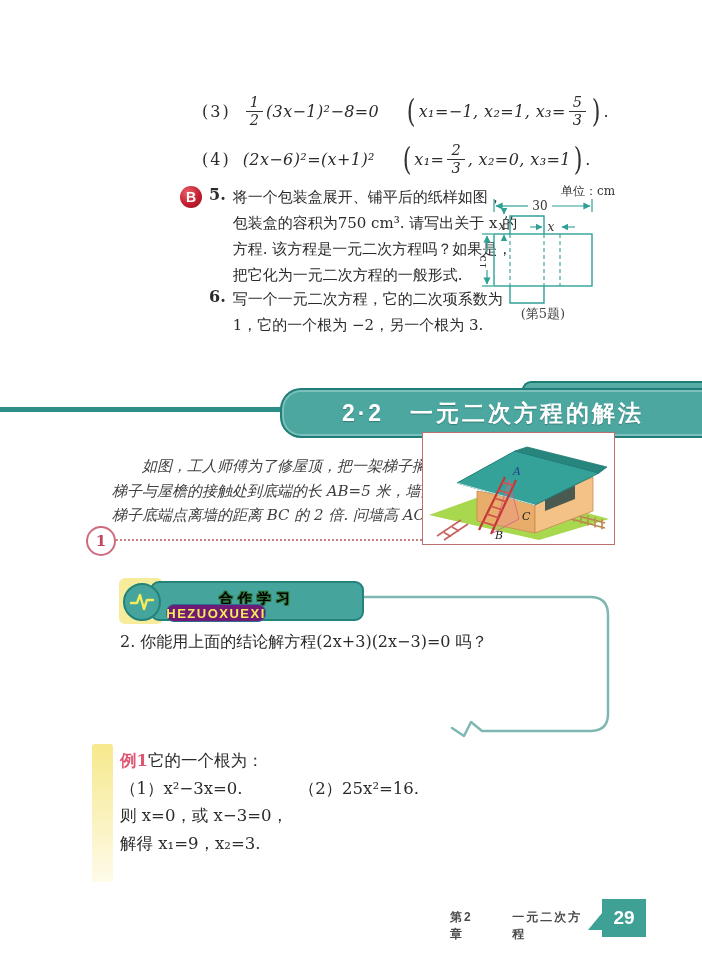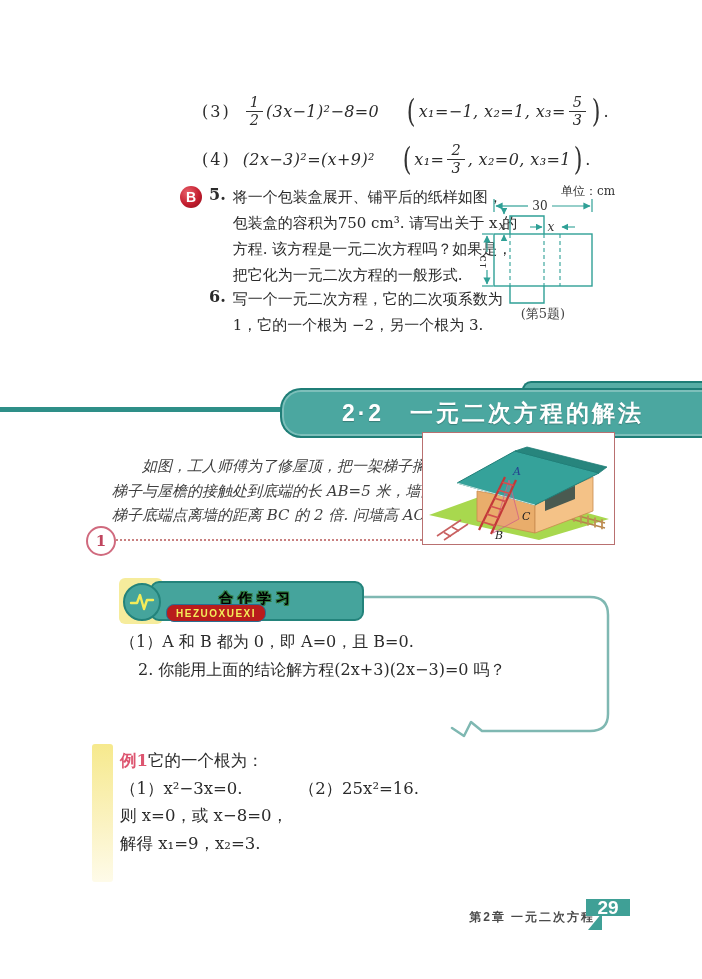--- a/index.html
+++ b/index.html
@@ -51,34 +51,34 @@
   .coop-lines{font-size:16px;line-height:28px;white-space:nowrap;}
   .coop-lines .cl:nth-child(2),.coop-lines .cl:nth-child(3){padding-left:18px;}
   .coop-sq{background:#f6ec9c;border-radius:6px;}
   .coop-pill{background:#45a49c;border:2.5px solid #23837b;border-radius:9px;
              display:flex;justify-content:center;}
   .coop-pill .t{color:#000000;font-weight:bold;font-size:14px;letter-spacing:5px;margin-top:7px;
                 font-family:"Liberation Sans",sans-serif;
                 text-shadow:1px 1px 0 #2f7a3d,-1px 1px 0 #2f7a3d,1px -1px 0 #2f7a3d,-1px -1px 0 #2f7a3d;}
   .coop-circle{width:34px;height:34px;border-radius:50%;background:#45a49c;border:2.5px solid #23837b;
                display:flex;align-items:center;justify-content:center;}
-  .coop-pinyin{background:#b91c1c;border:1px solid #2a6e92;border-radius:8px;
-               color:#f4ec5a;font-family:"Liberation Sans",sans-serif;font-size:10px;font-weight:bold;
+  .coop-pinyin{background:#701a75;border:1px solid #2a6e92;border-radius:8px;
+               color:#f4ec5a;font-family:"Liberation Sans",sans-serif;font-size:13px;font-weight:bold;
                letter-spacing:1.5px;display:flex;align-items:center;justify-content:center;}
 
   
   .yellow-band{background:linear-gradient(180deg,#f6e98d 0%,#fbf3c4 60%,#fefbe9 100%);border-radius:3px;}
   .ex{font-size:16.5px;line-height:27.5px;white-space:nowrap;}
   .ex .red{color:#dd5570;font-weight:bold;}
   .ex .grn{color:#2ba183;font-weight:bold;margin-right:16px;}
   .ex .eq2{margin-left:56px;}
 
   
   .footer-text{font-family:"Liberation Sans",sans-serif;font-size:12px;font-weight:bold;
-               color:#4a4a4a;letter-spacing:2px;display:flex;gap:5px;justify-content:flex-end;}
+               color:#4a4a4a;letter-spacing:2px;display:flex;gap:26px;}
   .page-badge{background:#3fa096;color:#fff;display:flex;align-items:center;justify-content:center;
               font-family:"Liberation Sans",sans-serif;font-weight:bold;font-size:19px;}
   .badge-notch{width:0;height:0;border-bottom:17px solid #3fa096;border-left:14px solid transparent;}
 </style>
 </head>
 <body>
 
 <div class="page">
 
   <div class="abs eqrow" style="left:202px;top:92px;height:38px;">
@@ -93,21 +93,21 @@
     <span class="frac">
         <span class="fn">5</span>
         <span class="fd">3</span>
       </span>
     <span class="bp">)</span>
     <span>.</span>
   </div>
 
   <div class="abs eqrow" style="left:202px;top:140px;height:38px;">
     <span class="lb">(4)</span>
-    <span class="mt">(2x−3)²=(x+9)²</span>
+    <span class="mt">(2x−6)²=(x+1)²</span>
     <span class="bp gap">(</span>
     <span class="mt">x₁=</span>
     <span class="frac">
         <span class="fn">2</span>
         <span class="fd">3</span>
       </span>
     <span class="mt">, x₂=0, x₃=1</span>
     <span class="bp">)</span>
     <span>.</span>
   </div>
@@ -252,36 +252,35 @@
     <span class="t">合作学习</span>
   </div>
   <div class="abs coop-circle" style="left:123px;top:583px;">
     <svg width="28" height="28" viewBox="0 0 28 28">
       <polyline points="3,15 9,15 12,7 16,21 19,12 25,12" fill="none" stroke="#f4ec5a" stroke-width="2.4" stroke-linecap="round" stroke-linejoin="round"></polyline>
     </svg>
   </div>
   <div class="abs coop-pinyin" style="left:166px;top:604px;width:98px;height:16px;">HEZUOXUEXI</div>
 
   <div class="abs coop-lines" style="left:120px;top:628px;">
-    <div class="cl">（1）A 和 B 都为 0，即 A=0，且 B=0.</div>
     <div class="cl">2. 你能用上面的结论解方程(2x+3)(2x−3)=0 吗？</div>
   </div>
 
   <div class="abs yellow-band" style="left:92px;top:744px;width:21px;height:138px;"></div>
   <div class="abs ex" style="left:120px;top:747px;">
     <div>
       <span class="red">例1</span><span>它的一个根为：</span>
     </div>
     <div>
       <span>（1）x²−3x=0.</span><span class="eq2">（2）25x²=16.</span>
     </div>
-    <div>则 x=0，或 x−8=0，</div>
+    <div>则 x=0，或 x−3=0，</div>
     <div>解得 x₁=9，x₂=3.</div>
   </div>
 
   <div class="abs footer-text" style="left:450px;top:909px;width:145px;">
     <span>第2章</span>
     <span>一元二次方程</span>
   </div>
   <div class="abs badge-notch" style="left:588px;top:913px;"></div>
-  <div class="abs page-badge" style="left:586px;top:899px;width:44px;height:17px;">29</div>
+  <div class="abs page-badge" style="left:602px;top:899px;width:44px;height:38px;">29</div>
 
 </div>
 
 </body></html>

